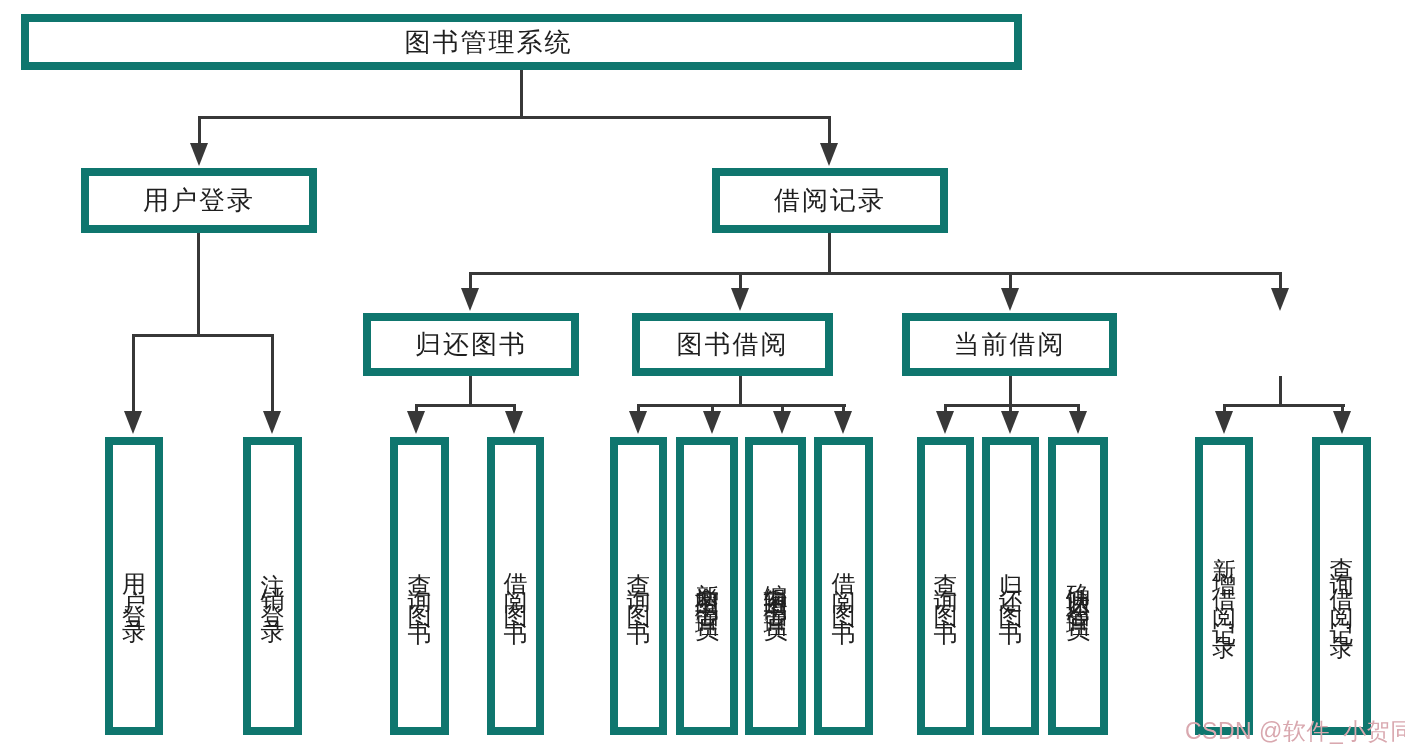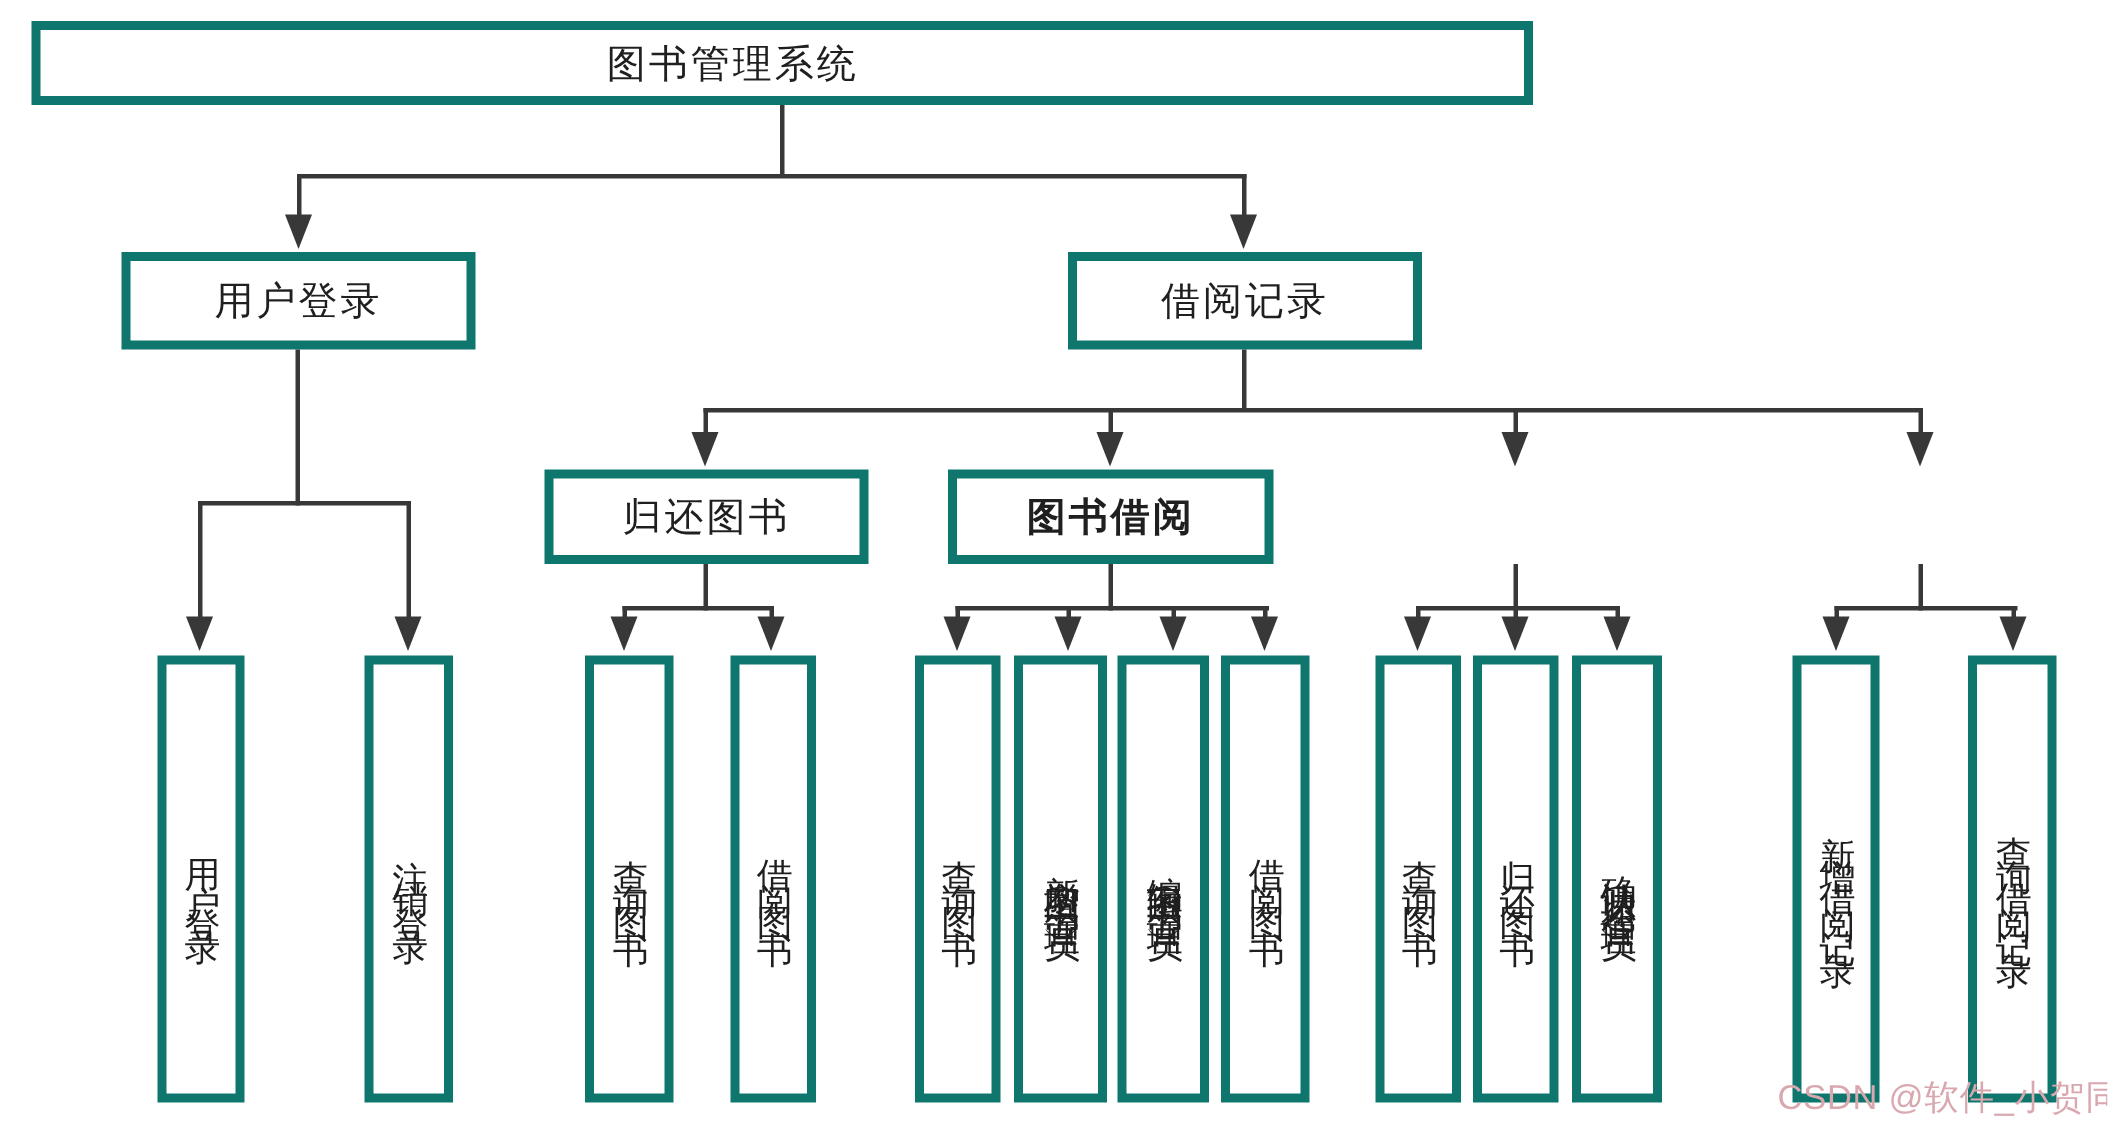--- a/index.html
+++ b/index.html
@@ -1,21 +1,21 @@
 <!DOCTYPE html>
 <html><head>
 <meta charset="utf-8">
 <style>
   html,body{margin:0;padding:0;background:#fff;}
   #stage{
     position:relative;width:1405px;height:747px;background:#ffffff;
     font-family:"Liberation Sans",sans-serif;color:#1f1f1f;overflow:hidden;
   }
   .box{
-    position:absolute;box-sizing:border-box;border:6px solid #0f766e;background:#fff;
+    position:absolute;box-sizing:border-box;border:8px solid #0f766e;background:#fff;
     display:flex;align-items:center;justify-content:center;
     font-size:26px;letter-spacing:2px;color:#1f1f1f;
   }
   .vbox{top:437px;height:298px;}
   .vbox .vtext{
     writing-mode:vertical-rl;line-height:1;font-size:24px;letter-spacing:16px;
   }
   .vbox.long .vtext{letter-spacing:5px;}
   .line{position:absolute;background:#383838;}
   .arrow{
@@ -65,22 +65,25 @@
   <div class="line" style="left:1009px;top:272px;width:3px;height:20px;"></div>
   <div class="line" style="left:1279px;top:272px;width:3px;height:20px;"></div>
   <div class="arrow" style="left:461px;top:288px;"></div>
   <div class="arrow" style="left:731px;top:288px;"></div>
   <div class="arrow" style="left:1001px;top:288px;"></div>
   <div class="arrow" style="left:1271px;top:288px;"></div>
 
   <div class="box" style="left:363px;top:313px;width:216px;height:63px;">
     <span>归还图书</span>
   </div>
-  <div class="box" style="left:632px;top:313px;width:217px;height:63px;font-weight:bold;">
+  <div class="box" style="left:632px;top:313px;width:201px;height:63px;">
     <span>图书借阅</span>
+  </div>
+  <div class="box" style="left:902px;top:313px;width:215px;height:63px;">
+    <span>当前借阅</span>
   </div>
 
   <div class="line" style="left:469px;top:376px;width:3px;height:31px;"></div>
   <div class="line" style="left:415px;top:404px;width:101px;height:3px;"></div>
   <div class="line" style="left:415px;top:404px;width:3px;height:12px;"></div>
   <div class="line" style="left:513px;top:404px;width:3px;height:12px;"></div>
   <div class="arrow" style="left:407px;top:411px;"></div>
   <div class="arrow" style="left:505px;top:411px;"></div>
 
   <div class="line" style="left:739px;top:376px;width:3px;height:31px;"></div>

